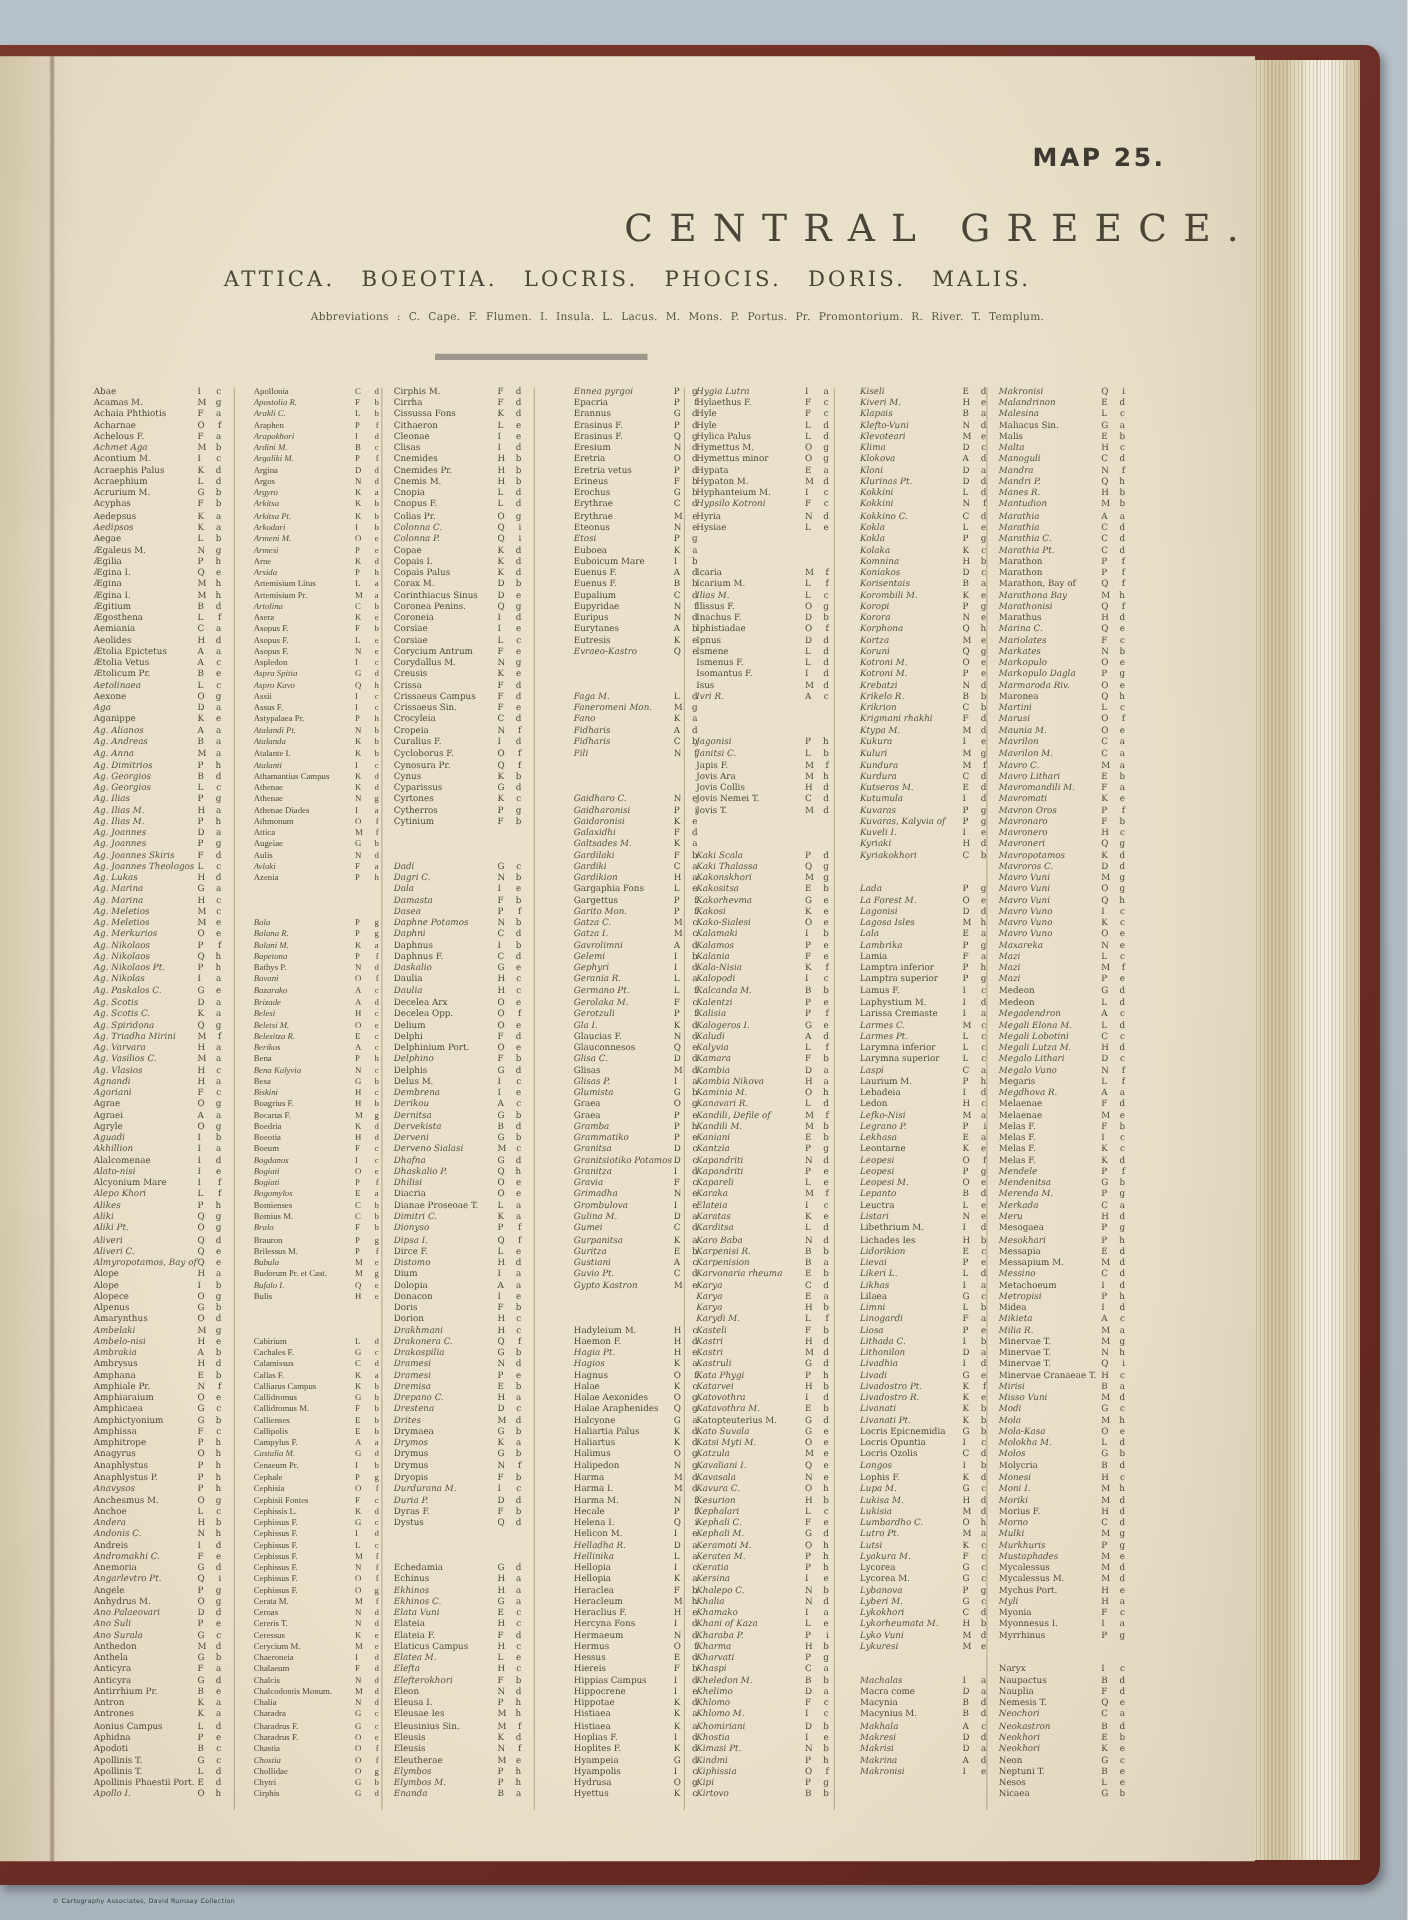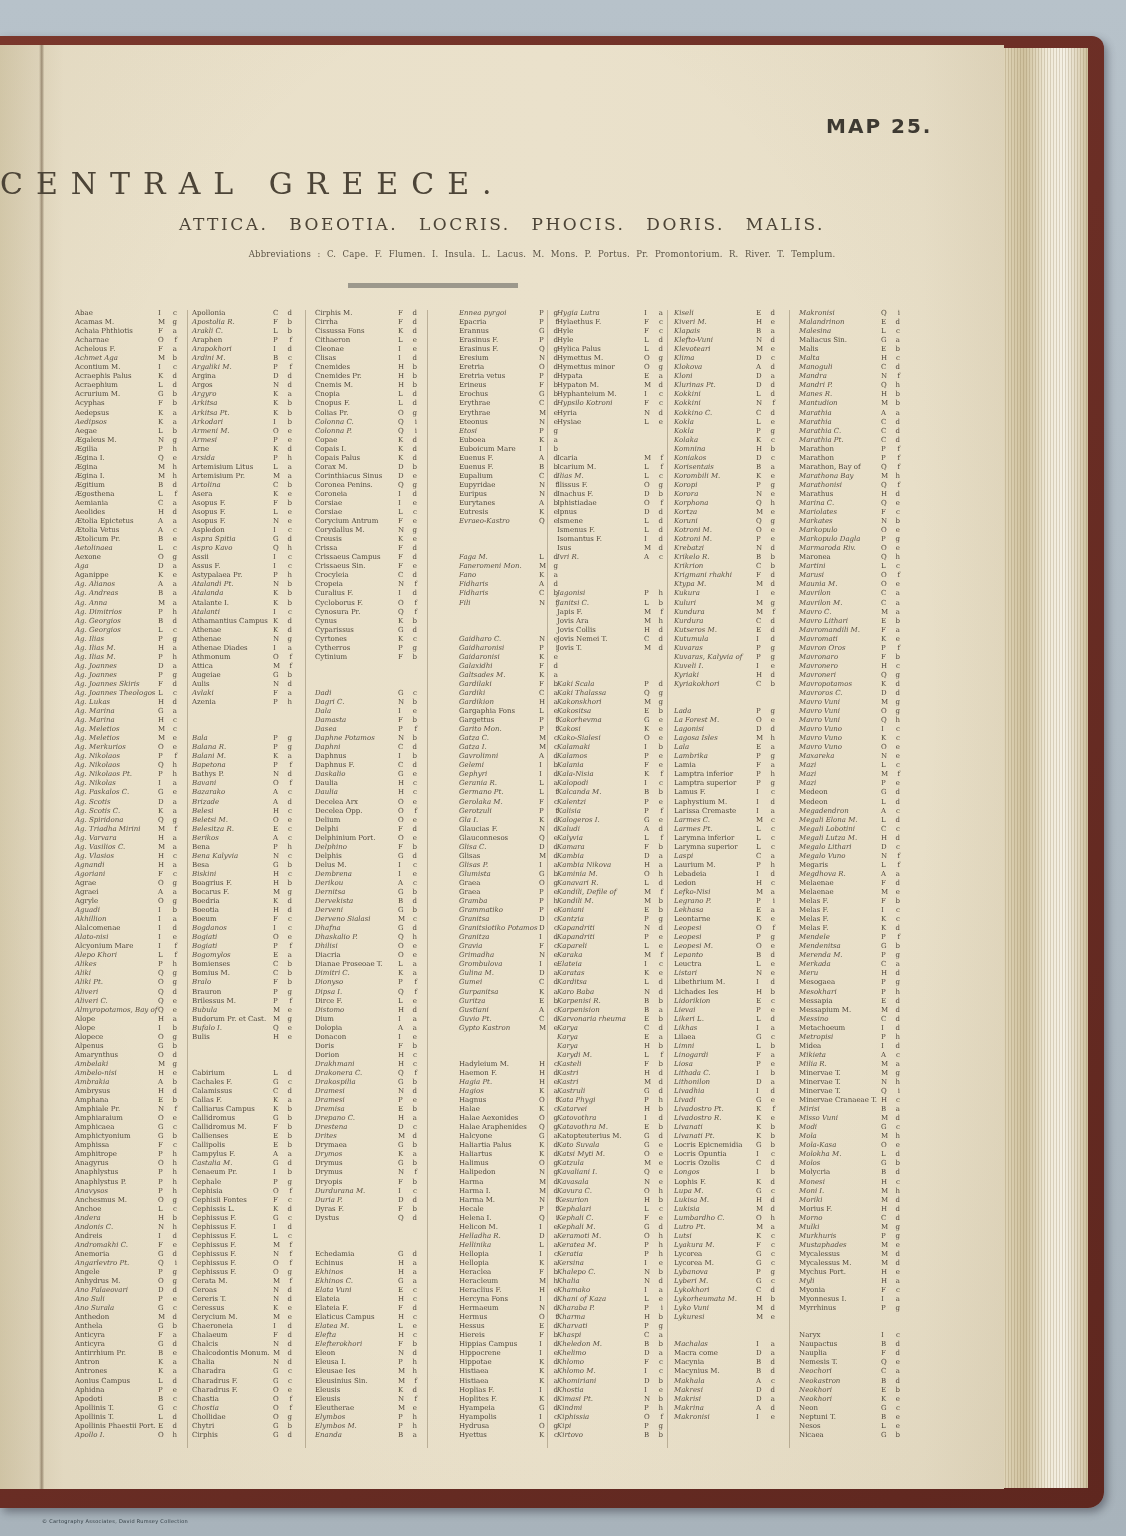--- a/index.html
+++ b/index.html
@@ -12,21 +12,21 @@
   .pages-edge{position:absolute;left:1002px;top:48px;width:86px;height:1440px;
     background:
       repeating-linear-gradient(90deg, rgba(125,104,64,.22) 0 1px, rgba(0,0,0,0) 1px 3px),
       linear-gradient(90deg,#e0d6ba 0,#cfc19e 26%,#efe9d7 52%,#f4f0e5 72%,#dcd1b6 92%,#cbbd9a 100%);}
   .sheet{position:absolute;left:0;top:45px;width:1004px;height:1444px;
     background:linear-gradient(90deg,#d6cbad 0,#e0d6bd 34px,#e9e0c9 64px,#eae1cb 55%,#e8dfc8 92%,#e2d8bf 100%);}
   .crease{position:absolute;left:39px;top:45px;width:5px;height:1444px;
     background:linear-gradient(90deg,rgba(92,72,50,0) 0,rgba(92,72,50,.5) 55%,rgba(92,72,50,.06) 100%);}
   .map-label{position:absolute;left:826px;top:114px;font-family:"DejaVu Sans",sans-serif;
     font-weight:bold;font-size:20px;letter-spacing:2px;color:#3e3a32;}
-  .title{position:absolute;left:0;top:166px;width:1004px;text-align:left;
+  .title{position:absolute;left:0;top:166px;width:1004px;text-align:right;
     font-size:30px;letter-spacing:13px;color:#4c4437;white-space:nowrap;}
   .subtitle{position:absolute;left:0;top:214px;width:1004px;text-align:center;
     font-size:17px;letter-spacing:2.5px;word-spacing:13px;color:#4c4437;white-space:nowrap;}
   .abbrev{position:absolute;left:0;top:249px;width:1004px;text-align:center;
     font-size:8.5px;letter-spacing:.2px;word-spacing:3.5px;color:#5b5345;padding-left:40px;}
   .rule{position:absolute;left:348px;top:283px;width:170px;height:5px;background:#9c988c;}
   .cols{position:absolute;left:0;top:309px;width:1004px;height:1160px;}
   .col{position:absolute;top:0;}
   .row{position:relative;height:9.06px;line-height:9.3px;font-size:7px;color:#4e463a;white-space:nowrap;}
   .row .nm{position:absolute;left:0;top:0;}
@@ -926,21 +926,21 @@
         </div>
         <div class="row">
           <span class="nm it">Apollo I.</span>
           <span class="rf">
             <span>O</span>
             <span>h</span>
           </span>
         </div>
       </div>
       <div class="sep" style="left: 187px;"></div>
-      <div class="col" style="left: 192px; width: 100px;">
+      <div class="col" style="left: 203px; width: 100px; font-family: Liberation Serif, serif;">
         <div class="row">
           <span class="nm">Apollonia</span>
           <span class="rf">
             <span>C</span>
             <span>d</span>
           </span>
         </div>
         <div class="row">
           <span class="nm it">Apostolia R.</span>
           <span class="rf">
@@ -4258,21 +4258,21 @@
         </div>
         <div class="row">
           <span class="nm it">Kirtovo</span>
           <span class="rf">
             <span>B</span>
             <span>b</span>
           </span>
         </div>
       </div>
       <div class="sep" style="left: 667px;"></div>
-      <div class="col" style="left: 674px; width: 101px; text-decoration: underline;">
+      <div class="col" style="left: 688px; width: 101px; text-decoration: underline;">
         <div class="row">
           <span class="nm it">Kiseli</span>
           <span class="rf">
             <span>E</span>
             <span>d</span>
           </span>
         </div>
         <div class="row">
           <span class="nm it">Kiveri M.</span>
           <span class="rf">

